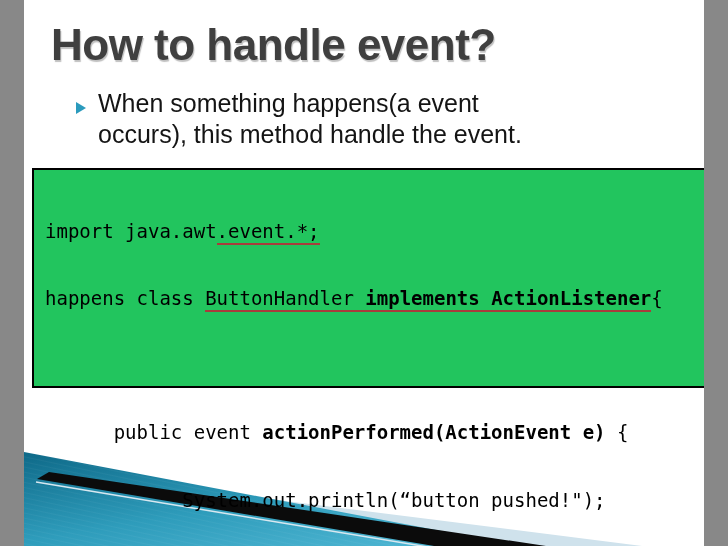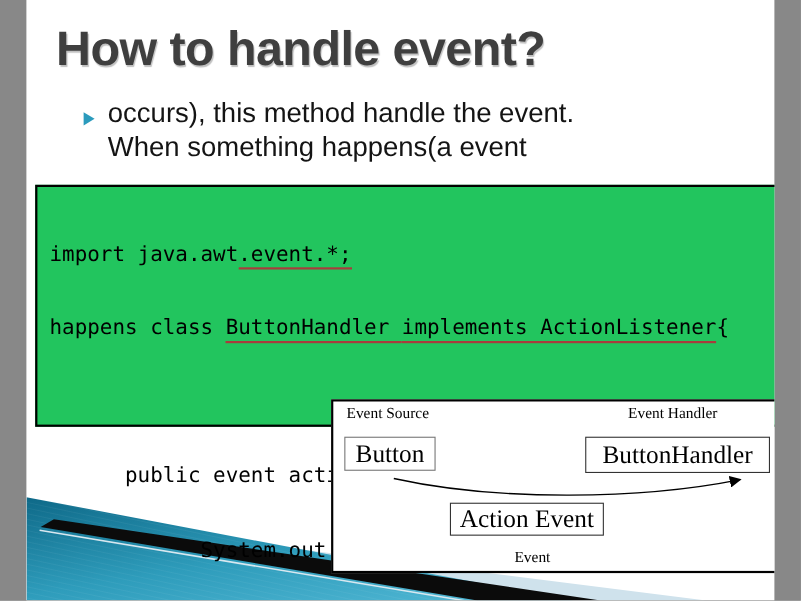--- a/index.html
+++ b/index.html
@@ -21,21 +21,21 @@
     font-size:25px; line-height:31px; color:#141414;
   }
   .codebox {
     position:absolute; left:8px; top:168px; width:703px; height:211px;
     border:2px solid #000; background:#22c55e; z-index:2;
     font-family:"DejaVu Sans Mono","Liberation Mono",monospace;
     font-size:19px; line-height:22.4px; color:#000;
     padding:5px 0 0 11px; white-space:pre;
   }
   .code-line { white-space:pre; }
-  .b { font-weight:normal; }
+  .b { font-weight:bold; }
   .u { border-bottom:2px solid #A93C3C; padding-bottom:1px; }
   .figure {
     position:absolute; left:277px; top:363px; width:404px; height:154px;
     background:#fff; border:2px solid #000; z-index:3;
     font-family:"Liberation Serif","DejaVu Serif",serif; color:#000;
   }
   .fig-label { position:absolute; font-size:14px; white-space:nowrap; }
   .fig-label.src { left:12px; top:4px; }
   .fig-label.hnd { left:268px; top:4px; }
   .fig-box {
@@ -52,51 +52,35 @@
 </style>
 </head>
 <body>
 
 <div class="slide">
 
   <div class="title">How to handle event?</div>
 
   <div class="bullet-marker"></div>
   <div class="bullet-text">
+    <div>When something happens(a event</div>
     <div>occurs), this method handle the event.</div>
-    <div>When something happens(a event</div>
   </div>
 
   <div class="codebox">
     <div class="code-line"><span>import java.awt</span><span class="u">.event.*;</span></div>
     <div class="code-line"><span>happens class </span><span class="u">ButtonHandler </span><span class="u b">implements ActionListener</span><span>{</span></div>
     <div class="code-line"><span> </span></div>
     <div class="code-line"><span>      public event </span><span class="b">actionPerformed(ActionEvent e)</span><span> {</span></div>
     <div class="code-line"><span>            System.out.println(“button pushed!");</span></div>
     
     
     
   </div>
 
-  <div class="figure">
-    <div class="fig-label src">Event Source</div>
-    <div class="fig-label hnd">Event Handler</div>
-    <div class="fig-box btn">Button</div>
-    <div class="fig-box bh">ButtonHandler</div>
-    <svg class="fig-arrow" width="404" height="154" viewBox="0 0 404 154">
-      <defs>
-        <marker id="ah" orient="auto" markerWidth="10" markerHeight="9" refX="8" refY="4.5">
-          <path d="M0,0 L9,4.5 L0,9 z" fill="#000"></path>
-        </marker>
-      </defs>
-      <path d="M 55 70 C 150 91, 280 89, 370 71" fill="none" stroke="#000" stroke-width="1.2" marker-end="url(#ah)"></path>
-    </svg>
-    <div class="fig-box ae">Action Event</div>
-    <div class="fig-event">Event</div>
-  </div>
 
   <svg class="decoration" width="728" height="100" viewBox="0 0 728 100">
     <defs>
       <linearGradient id="tealGrad" x1="0" y1="0" x2="0.85" y2="1">
         <stop offset="0" stop-color="#0E6988"></stop>
         <stop offset="0.55" stop-color="#2E9CBB"></stop>
         <stop offset="1" stop-color="#4FB6D3"></stop>
       </linearGradient>
       <pattern id="hatch" width="5" height="5" patternUnits="userSpaceOnUse" patternTransform="rotate(12)">
         <line x1="0" y1="0" x2="5" y2="0" stroke="#ffffff" stroke-width="1" opacity="0.08"></line>

